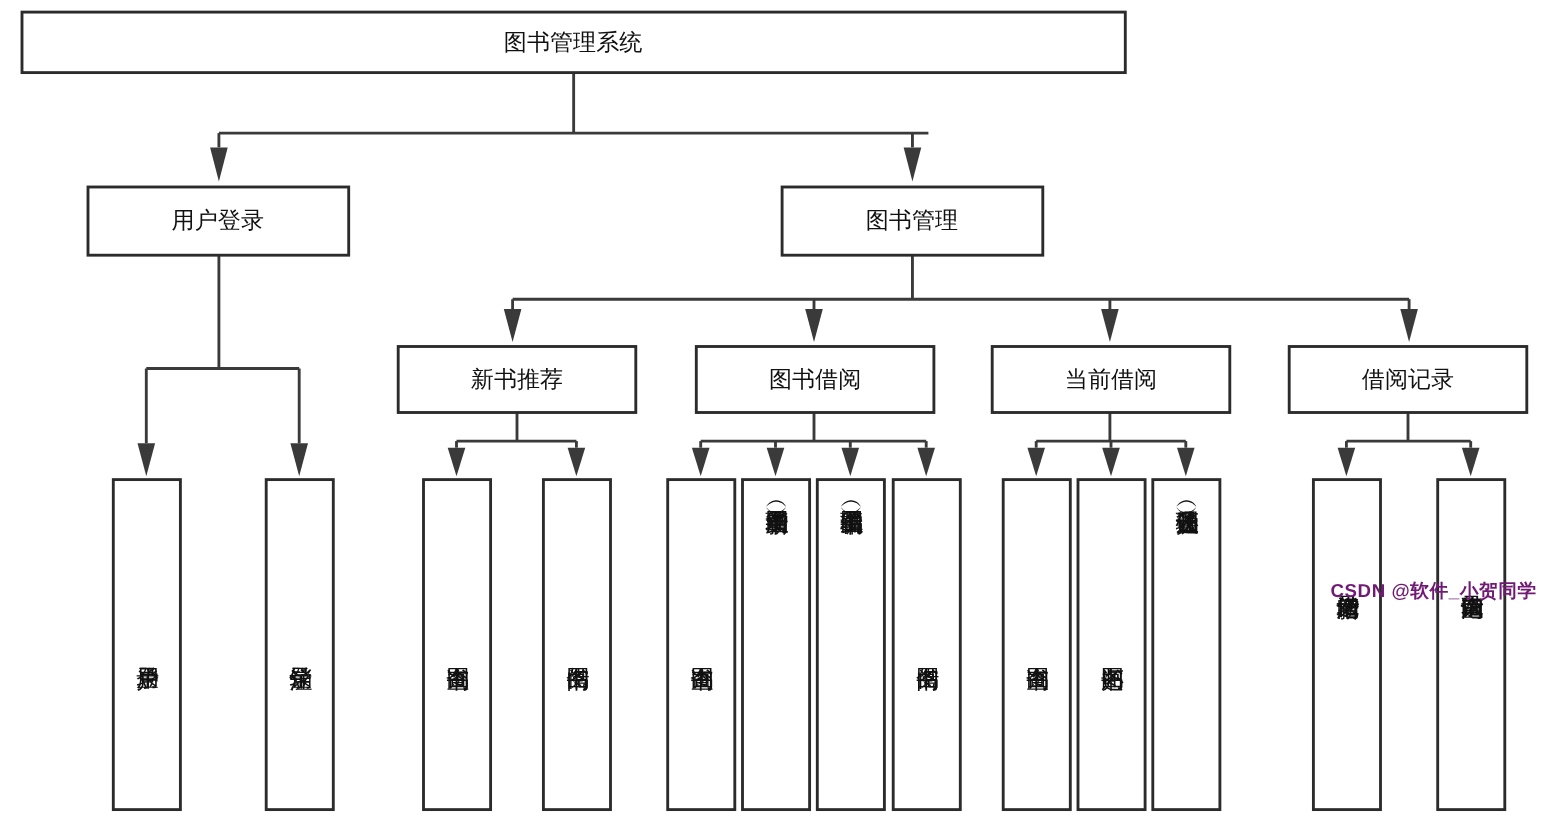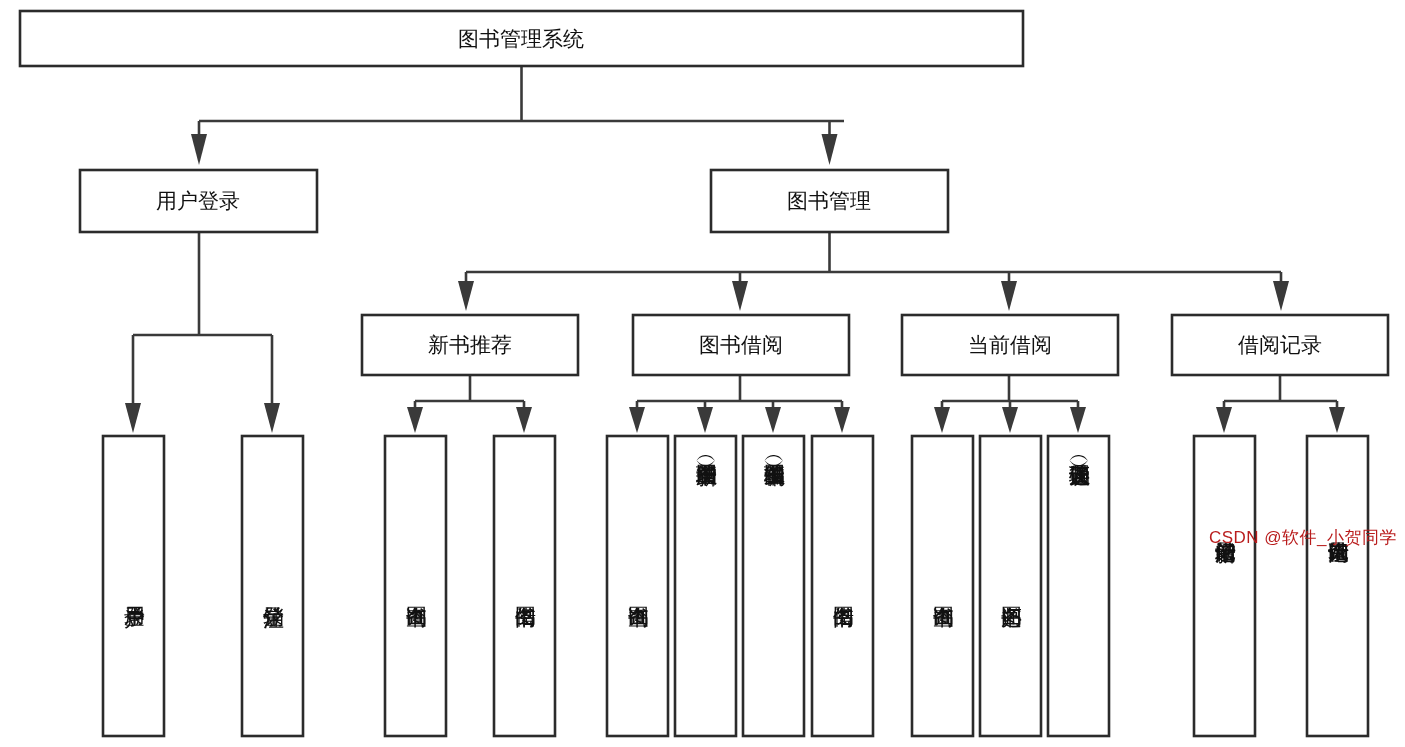--- a/index.html
+++ b/index.html
@@ -51,24 +51,25 @@
   }
   .label-v {
     font-size: 21px;
   }
   .watermark {
     position: absolute;
     right: 8px;
     bottom: 4px;
     font-family: "Liberation Sans", "DejaVu Sans", sans-serif;
     font-size: 17px;
-    color: #b91c1c;
+    color: #701a75;
     letter-spacing: 0.5px;
     white-space: nowrap;
     pointer-events: none;
+    font-weight: bold;
   }
 </style>
 </head>
 <body>
 
 <div id="diagram-root">
 
   <svg class="flow" viewBox="0 0 1405 747" xmlns="http://www.w3.org/2000/svg">
 
     <g>

